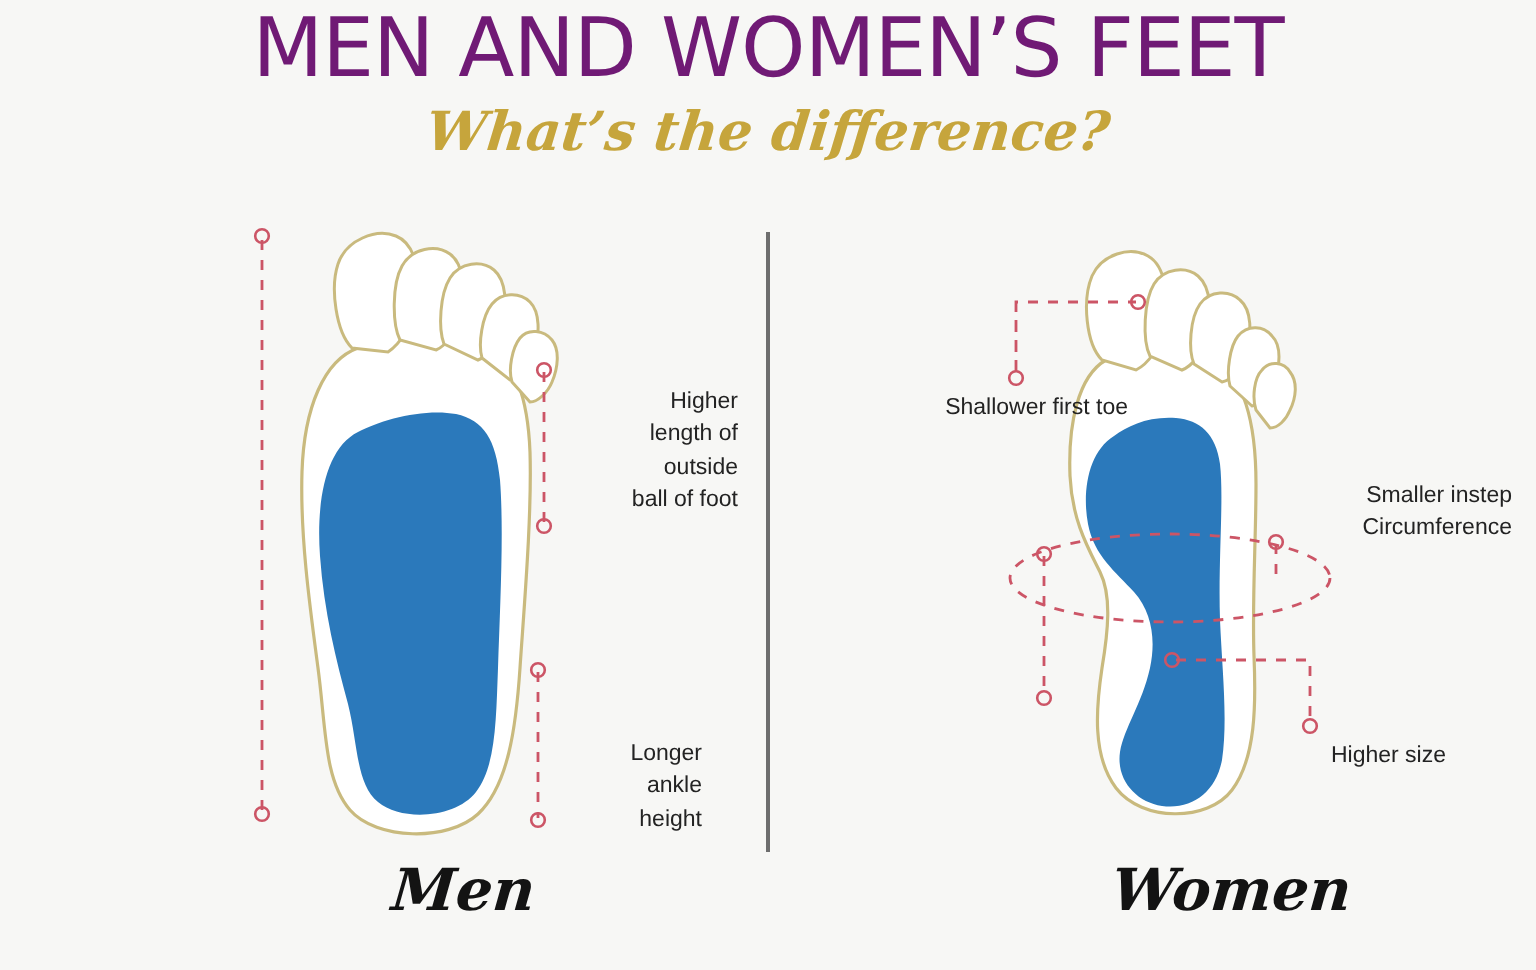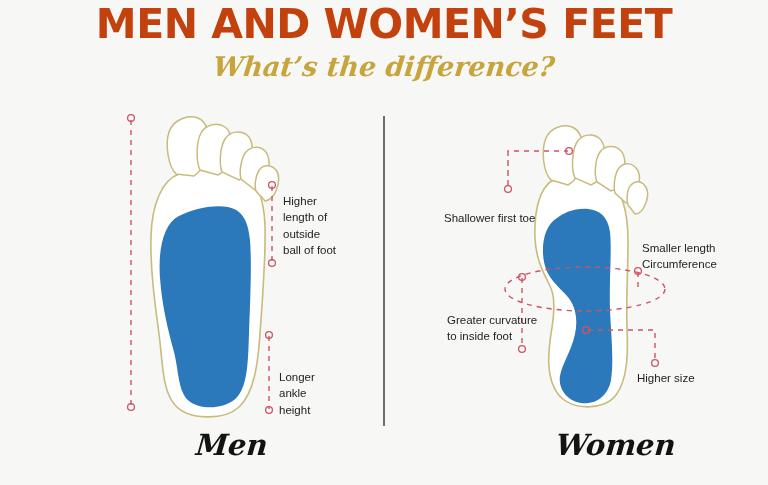--- a/index.html
+++ b/index.html
@@ -22,24 +22,24 @@
   }
 
   
   .title {
     position: absolute;
     top: 4px;
     left: 0;
     width: 768px;
     text-align: center;
     font-family: "DejaVu Sans", sans-serif;
-    font-weight: 700;
+    font-weight: 400;
     font-size: 41px;
     letter-spacing: -0.5px;
-    color: #c2410c;
+    color: #701a75;
     line-height: 1.0;
     white-space: nowrap;
   }
   .subtitle {
     position: absolute;
     top: 53px;
     left: 0;
     width: 768px;
     text-align: center;
     font-family: "DejaVu Serif", serif;
@@ -80,27 +80,28 @@
   }
 
   
   .ann {
     position: absolute;
     font-family: "Liberation Sans", sans-serif;
     font-size: 11.5px;
     line-height: 1.42;
     color: #232323;
     white-space: pre-line;
+    text-align: right;
   }
 
   .ann-larger    { left: 41px;  top: 242px; width: 112px; }
   .ann-higherlen { left: 283px; top: 193px; width: 86px; }
   .ann-ankle     { left: 279px; top: 354px; width: 72px; margin-top: 15px; }
 
-  .ann-shallow   { left: 444px; top: 196px; width: 120px; margin-top: 14px; }
+  .ann-shallow   { left: 444px; top: 196px; width: 120px; }
   .ann-instep    { left: 642px; top: 240px; width: 114px; }
   .ann-curve     { left: 447px; top: 312px; width: 104px; }
   .ann-arch      { left: 637px; top: 370px; width: 86px; }
 
   
   .caption {
     position: absolute;
     font-family: "DejaVu Serif", serif;
     font-style: italic;
     font-weight: 700;
@@ -240,22 +241,20 @@
 
   <div class="ann ann-higherlen">Higher
 length of
 outside
 ball of foot</div>
   <div class="ann ann-ankle">Longer
 ankle
 height</div>
 
   <div class="ann ann-shallow">Shallower first toe</div>
-  <div class="ann ann-instep">Smaller length
+  <div class="ann ann-instep">Smaller instep
 Circumference</div>
-  <div class="ann ann-curve">Greater curvature
-to inside foot</div>
   <div class="ann ann-arch">Higher size</div>
 
   <div class="caption caption-men">Men</div>
   <div class="caption caption-women">Women</div>
 
 </div>
 
 </body></html>

